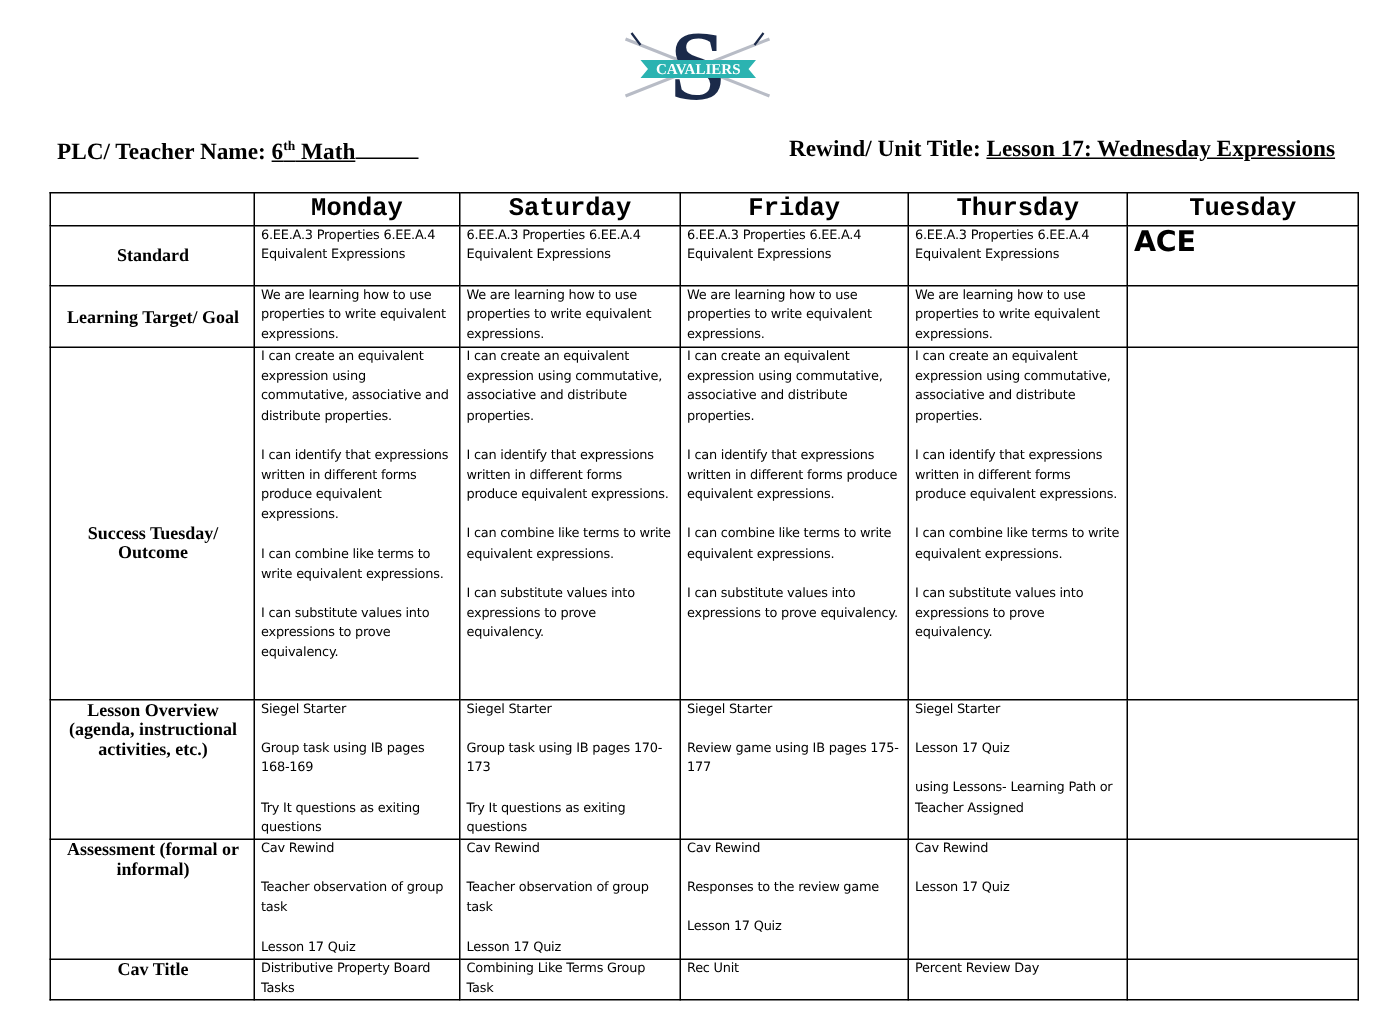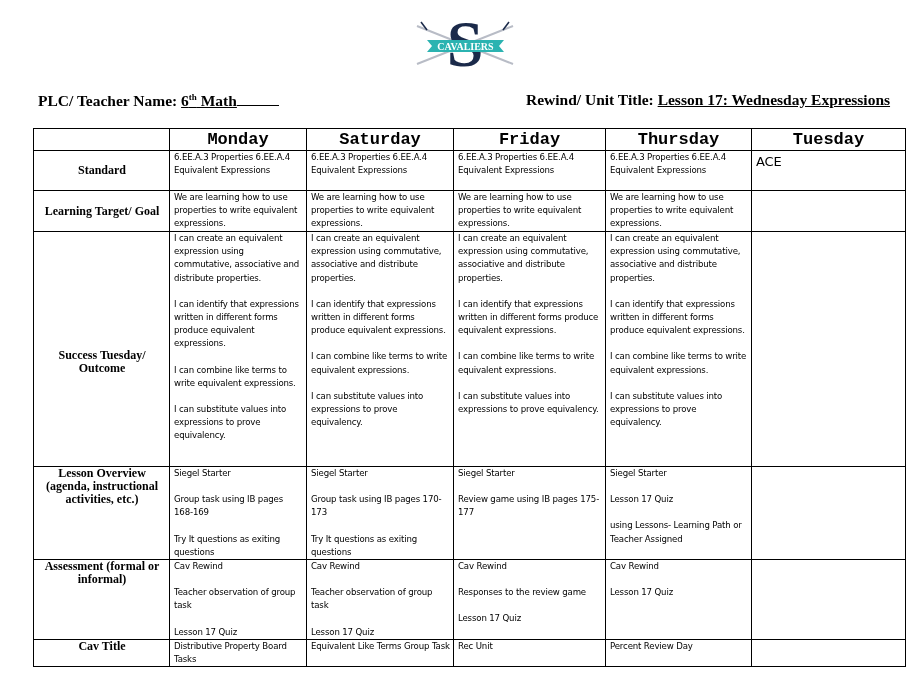--- a/index.html
+++ b/index.html
@@ -10,21 +10,21 @@
   .u { text-decoration: underline; }
   .blank { display: inline-block; border-bottom: 1px solid #000; height: 14px; vertical-align: baseline; }
   sup { font-size: 9px; line-height: 0; }
   table.plan { position: absolute; left: 33px; top: 128px; border-collapse: collapse; table-layout: fixed; width: 872px; }
   table.plan td, table.plan th { border: 1.5px solid #000; vertical-align: top; padding: 0 3px 0 4px; }
   table.plan th { font-family: Liberation Mono, monospace; font-size: 17px; font-weight: bold; height: 21px; padding: 0; text-align: center; vertical-align: middle; }
   td.rowhead { font-family: "Liberation Serif", serif; font-weight: bold; font-size: 12px; text-align: center; line-height: 13px; }
   td.cell { font-family: "DejaVu Sans", sans-serif; font-size: 8.6px; line-height: 13.2px; letter-spacing: -0.15px; margin-top: 20px; }
   td.cell p { margin: 0; }
   td.cell p + p { margin-top: 13px; }
-  .ace { font-family: "DejaVu Sans", sans-serif; font-size: 13px; padding-top: 4px; display: block; }
+  .ace { font-family: "DejaVu Sans", sans-serif; font-size: 19px; padding-top: 4px; display: block; font-weight: bold; }
   .mid { vertical-align: middle !important; }
 </style>
 </head>
 <body>
 
 <div class="logo">
   <svg width="105" height="64" viewBox="0 0 105 64">
     <line x1="4" y1="14" x2="100" y2="52" stroke="#b8bcc6" stroke-width="2"></line>
     <line x1="100" y1="14" x2="4" y2="52" stroke="#b8bcc6" stroke-width="2"></line>
     <line x1="8" y1="10" x2="14" y2="18" stroke="#1b2a4a" stroke-width="1.5"></line>
@@ -173,21 +173,21 @@
           <p>Lesson 17 Quiz</p>
         </td>
         <td class="cell"></td>
       </tr>
       <tr style="height: 27px;">
         <td class="rowhead">Cav Title</td>
         <td class="cell">
           <p>Distributive Property Board Tasks</p>
         </td>
         <td class="cell">
-          <p>Equivalent Like Terms Group Task</p>
+          <p>Combining Like Terms Group Task</p>
         </td>
         <td class="cell">
           <p>Rec Unit</p>
         </td>
         <td class="cell">
           <p>Percent Review Day</p>
         </td>
         <td class="cell"></td>
       </tr>
     </tbody>

